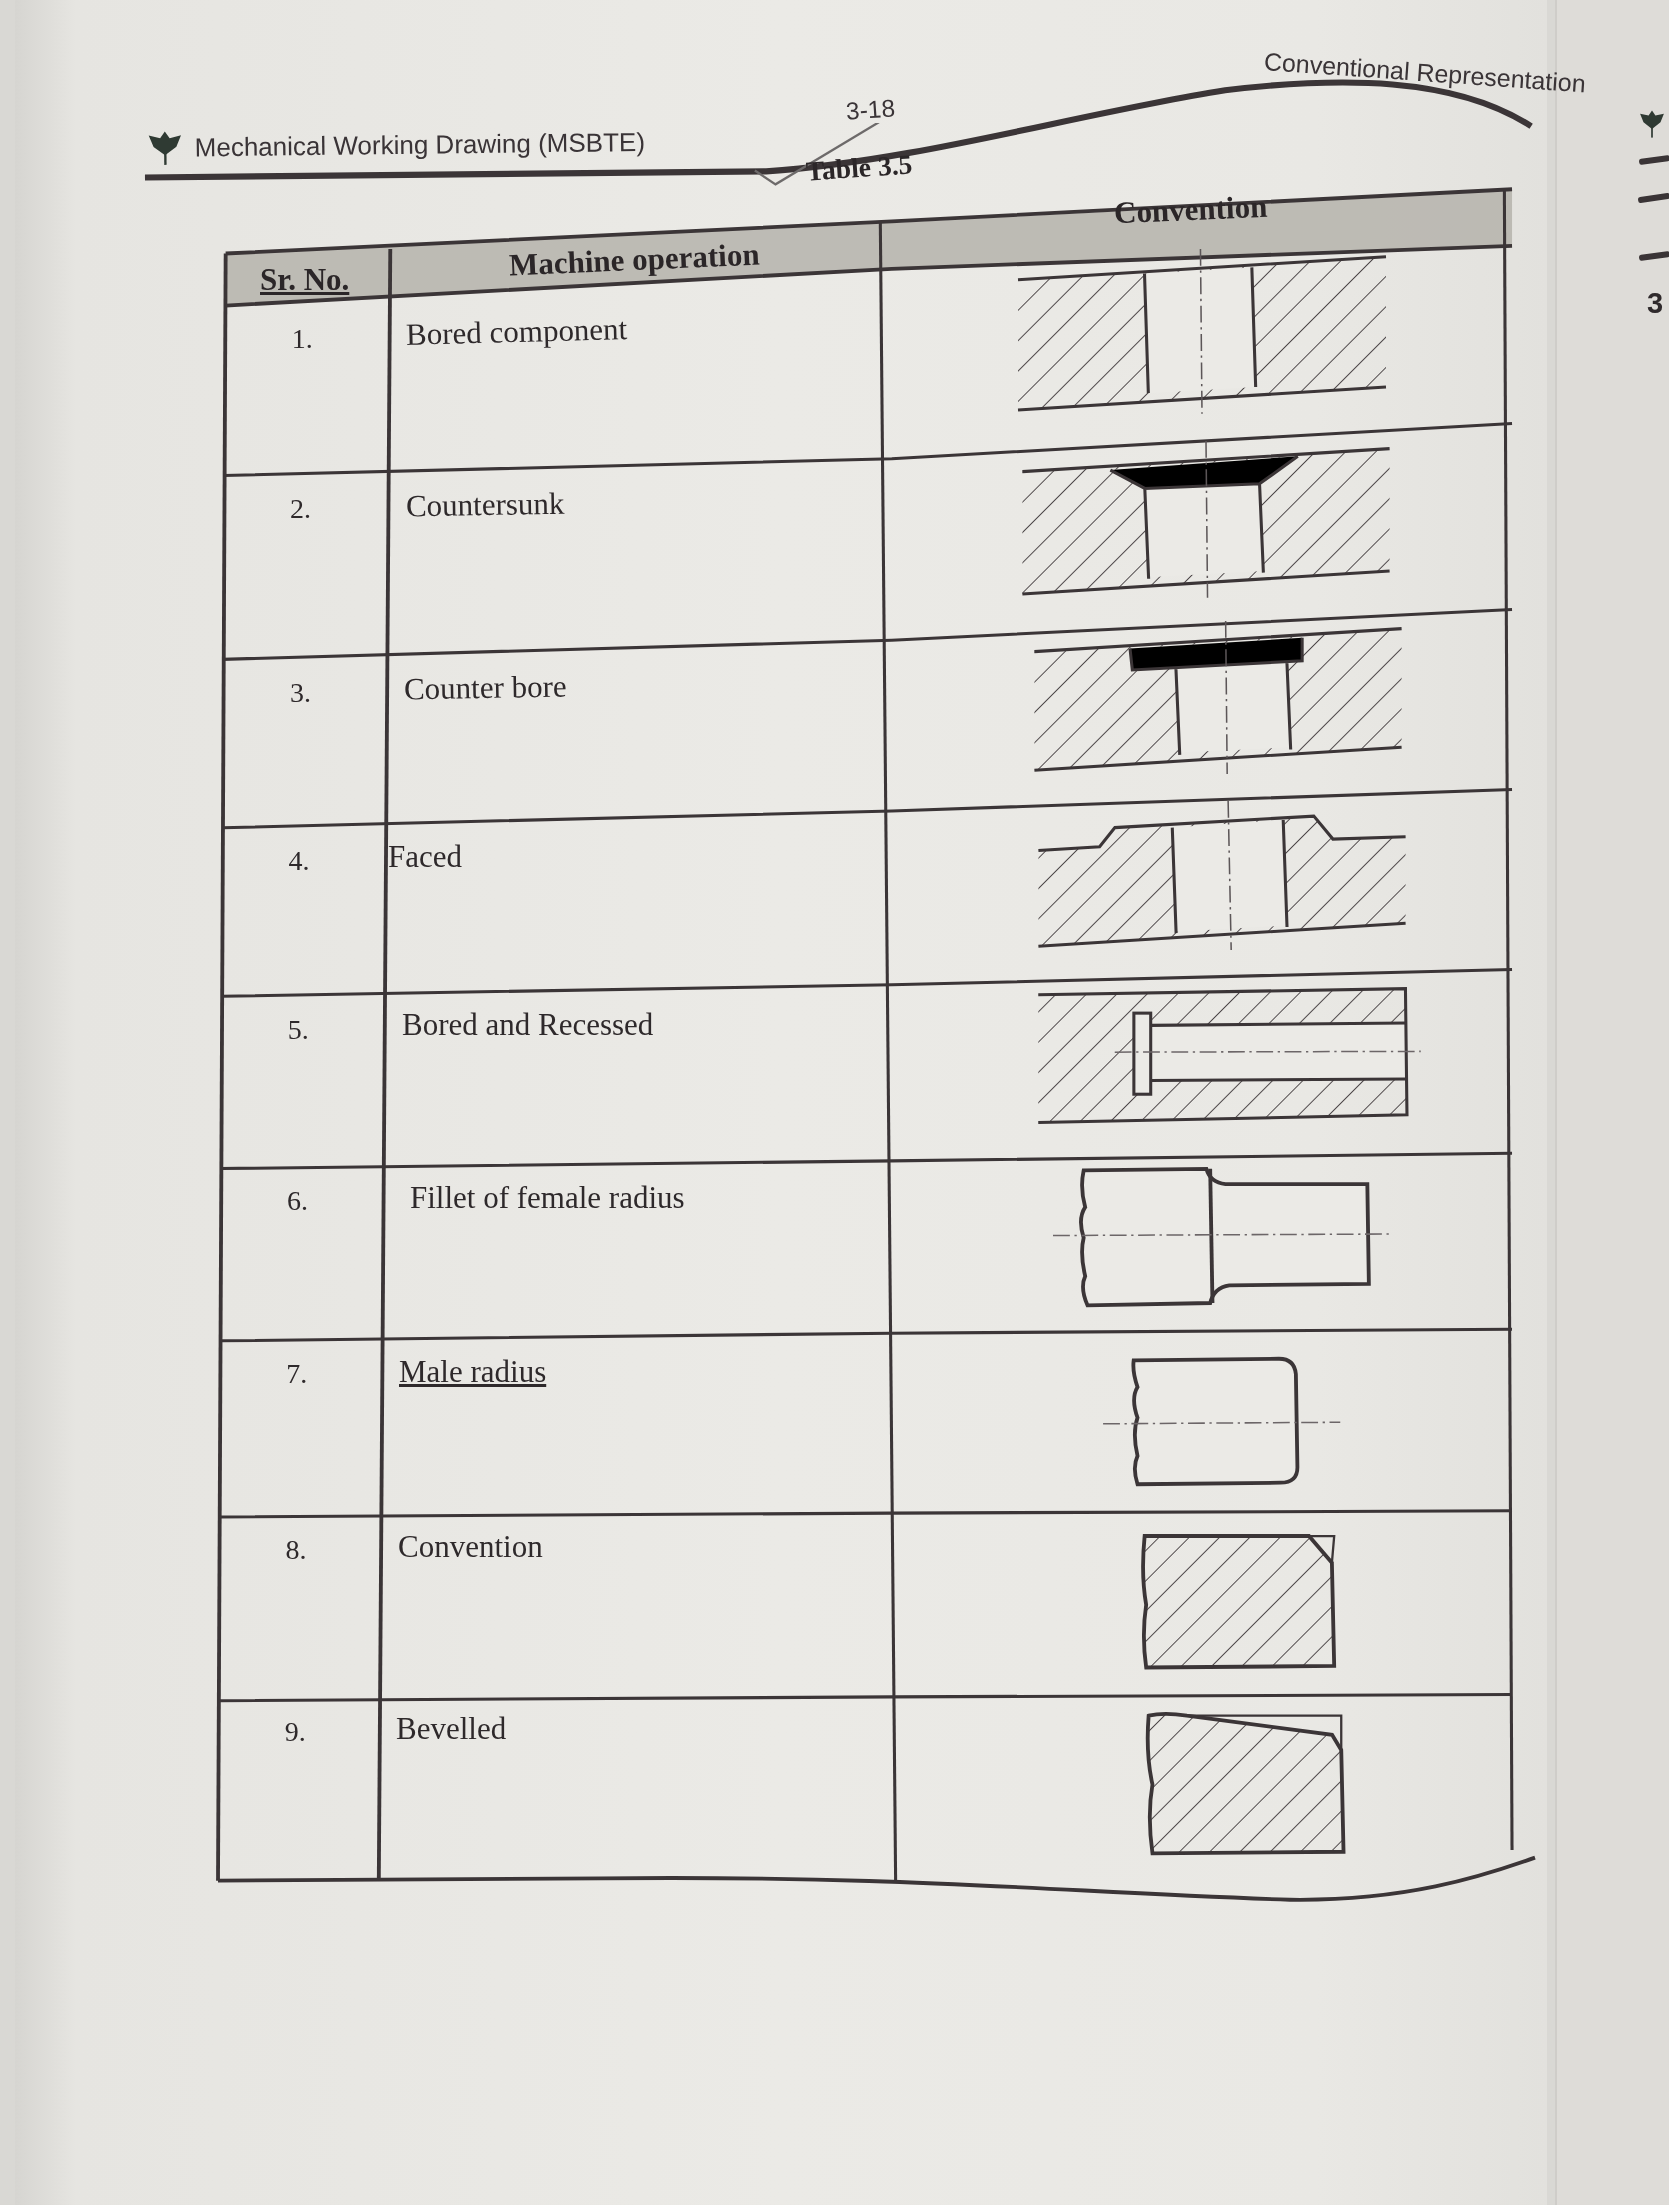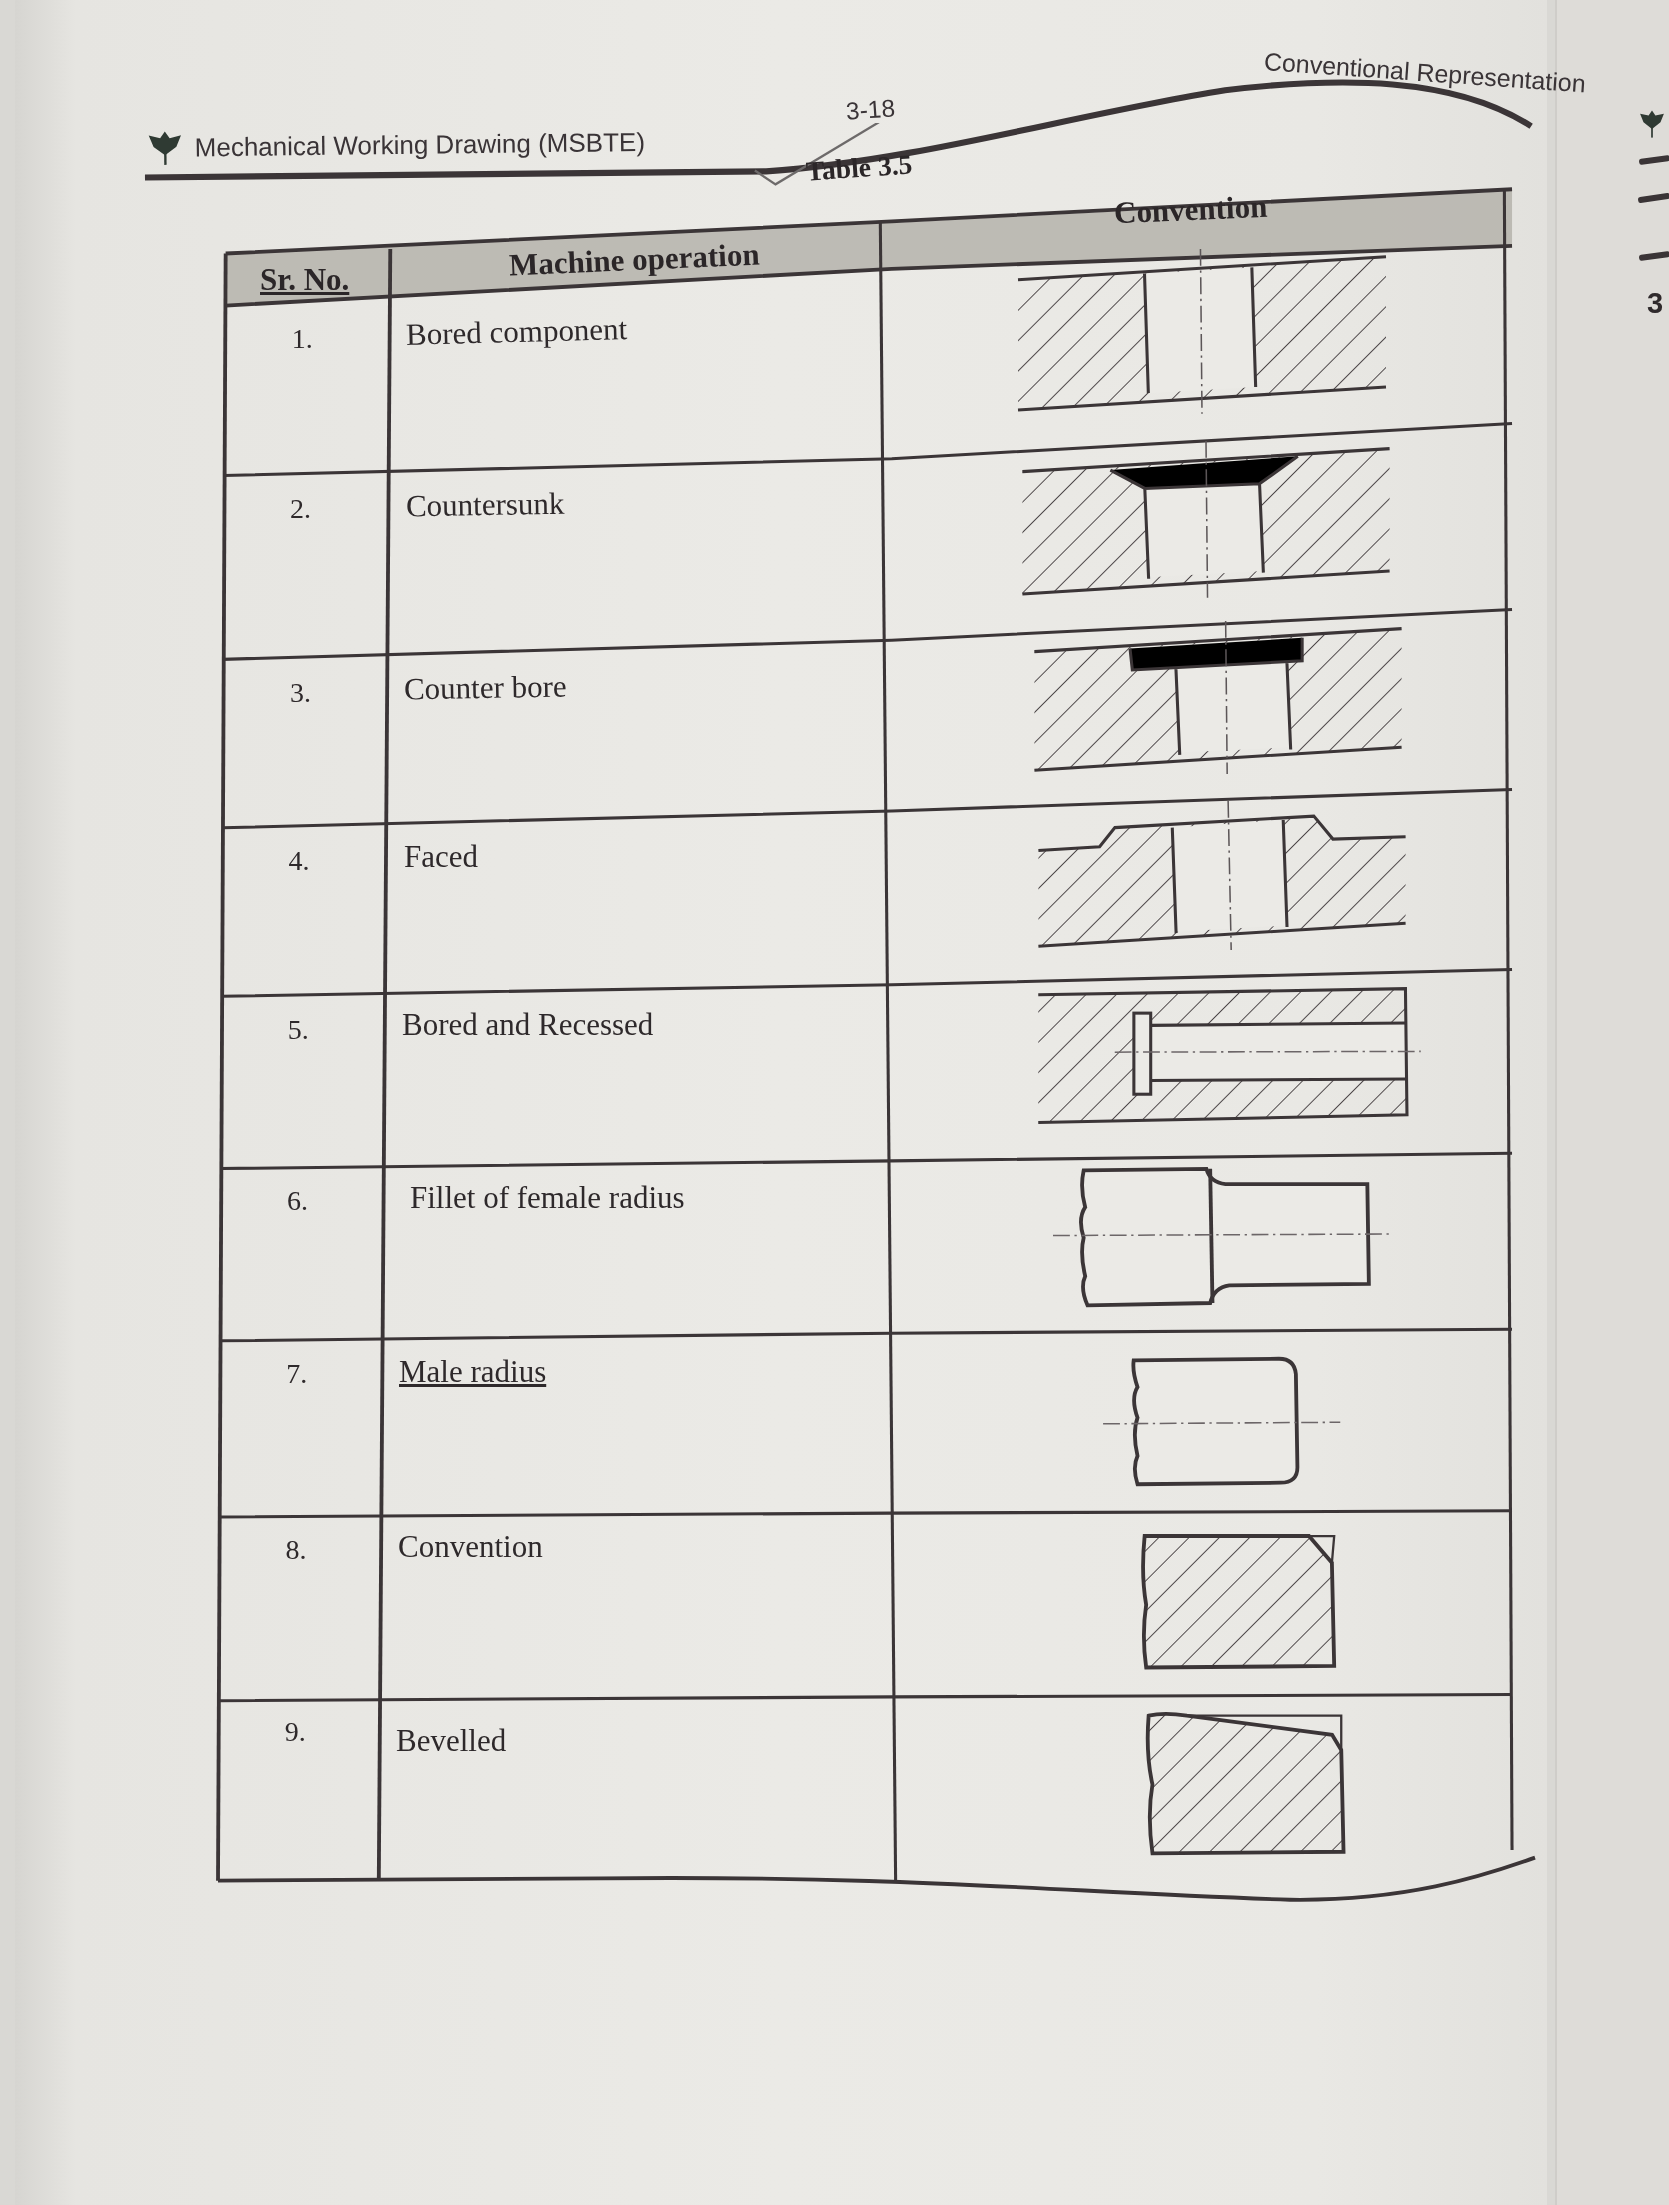--- a/index.html
+++ b/index.html
@@ -112,26 +112,26 @@
   <div class="cell-no" style="left:4.6px;top:592px;">4.</div>
   <div class="cell-no" style="left:3.8px;top:761px;">5.</div>
   <div class="cell-no" style="left:3.1px;top:932px;">6.</div>
   <div class="cell-no" style="left:2.3px;top:1105px;">7.</div>
   <div class="cell-no" style="left:1.5px;top:1281px;">8.</div>
   <div class="cell-no" style="left:0.8px;top:1463px;">9.</div>
 
   <div class="cell-op" style="left:188px;top:61px;transform:rotate(-1.5deg);">Bored component</div>
   <div class="cell-op" style="left:188px;top:234px;transform:rotate(-1deg);">Countersunk</div>
   <div class="cell-op" style="left:186px;top:417px;transform:rotate(-1deg);">Counter bore</div>
-  <div class="cell-op" style="left:186px;top:586px;text-align:right;">Faced</div>
+  <div class="cell-op" style="left:170px;top:586px;text-align:right;">Faced</div>
   <div class="cell-op" style="left:184px;top:754px;">Bored and Recessed</div>
   <div class="cell-op" style="left:192px;top:927px;">Fillet of female radius</div>
   <div class="cell-op" style="left:181px;top:1101px;text-decoration:underline;">Male radius</div>
   <div class="cell-op" style="left:180px;top:1276px;">Convention</div>
-  <div class="cell-op" style="left:178px;top:1458px;margin-top:12px;">Bevelled</div>
+  <div class="cell-op" style="left:178px;top:1458px;">Bevelled</div>
 
   <svg width="0" height="0" style="position:absolute">
     <defs>
       <pattern id="hatch" patternUnits="userSpaceOnUse" width="28" height="28" patternTransform="rotate(45)">
         <line x1="0" y1="0" x2="0" y2="28" stroke="#4a4446" stroke-width="2.5"></line>
       </pattern>
     </defs>
   </svg>
 
   <div class="drawing" style="left:800px;top:-3.8px;width:368px;height:161px;">

